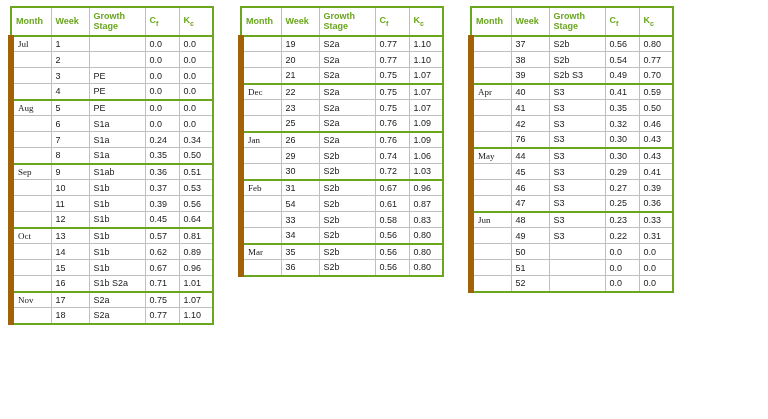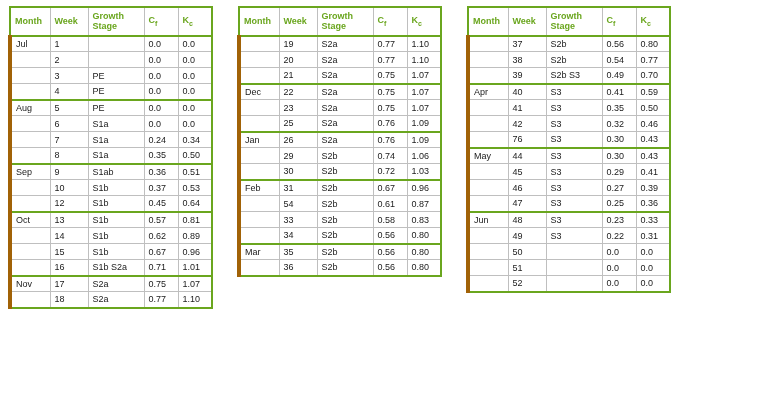--- a/index.html
+++ b/index.html
@@ -53,21 +53,22 @@
     line-height: 1.15;
     vertical-align: middle;
   }
   table.data-table thead th.th-left {
     border-left: 2px solid #6aa61e;
   }
   table.data-table thead th.th-right {
     border-right: 2px solid #6aa61e;
   }
   table.data-table tbody tr td:first-child {
-    border-left: 4px solid #a16207;
+    border-left: 6px solid #a16207;
+    font-family: Liberation Serif, serif;
   }
   table.data-table tbody tr td:last-child {
     border-right: 2px solid #6aa61e;
   }
   table.data-table tbody tr.month-start td {
     border-top: 2px solid #6aa61e;
   }
   table.data-table tbody tr:last-child td {
     border-bottom: 2px solid #6aa61e;
   }
@@ -170,20 +171,27 @@
           </tr>
           <tr>
             <td></td>
             <td>10</td>
             <td>S1b</td>
             <td class="cell-num">0.37</td>
             <td class="cell-num">0.53</td>
           </tr>
           <tr>
             <td></td>
+            <td>11</td>
+            <td>S1b</td>
+            <td class="cell-num">0.39</td>
+            <td class="cell-num">0.56</td>
+          </tr>
+          <tr>
+            <td></td>
             <td>12</td>
             <td>S1b</td>
             <td class="cell-num">0.45</td>
             <td class="cell-num">0.64</td>
           </tr>
           <tr class="month-start">
             <td>Oct</td>
             <td>13</td>
             <td>S1b</td>
             <td class="cell-num">0.57</td>

